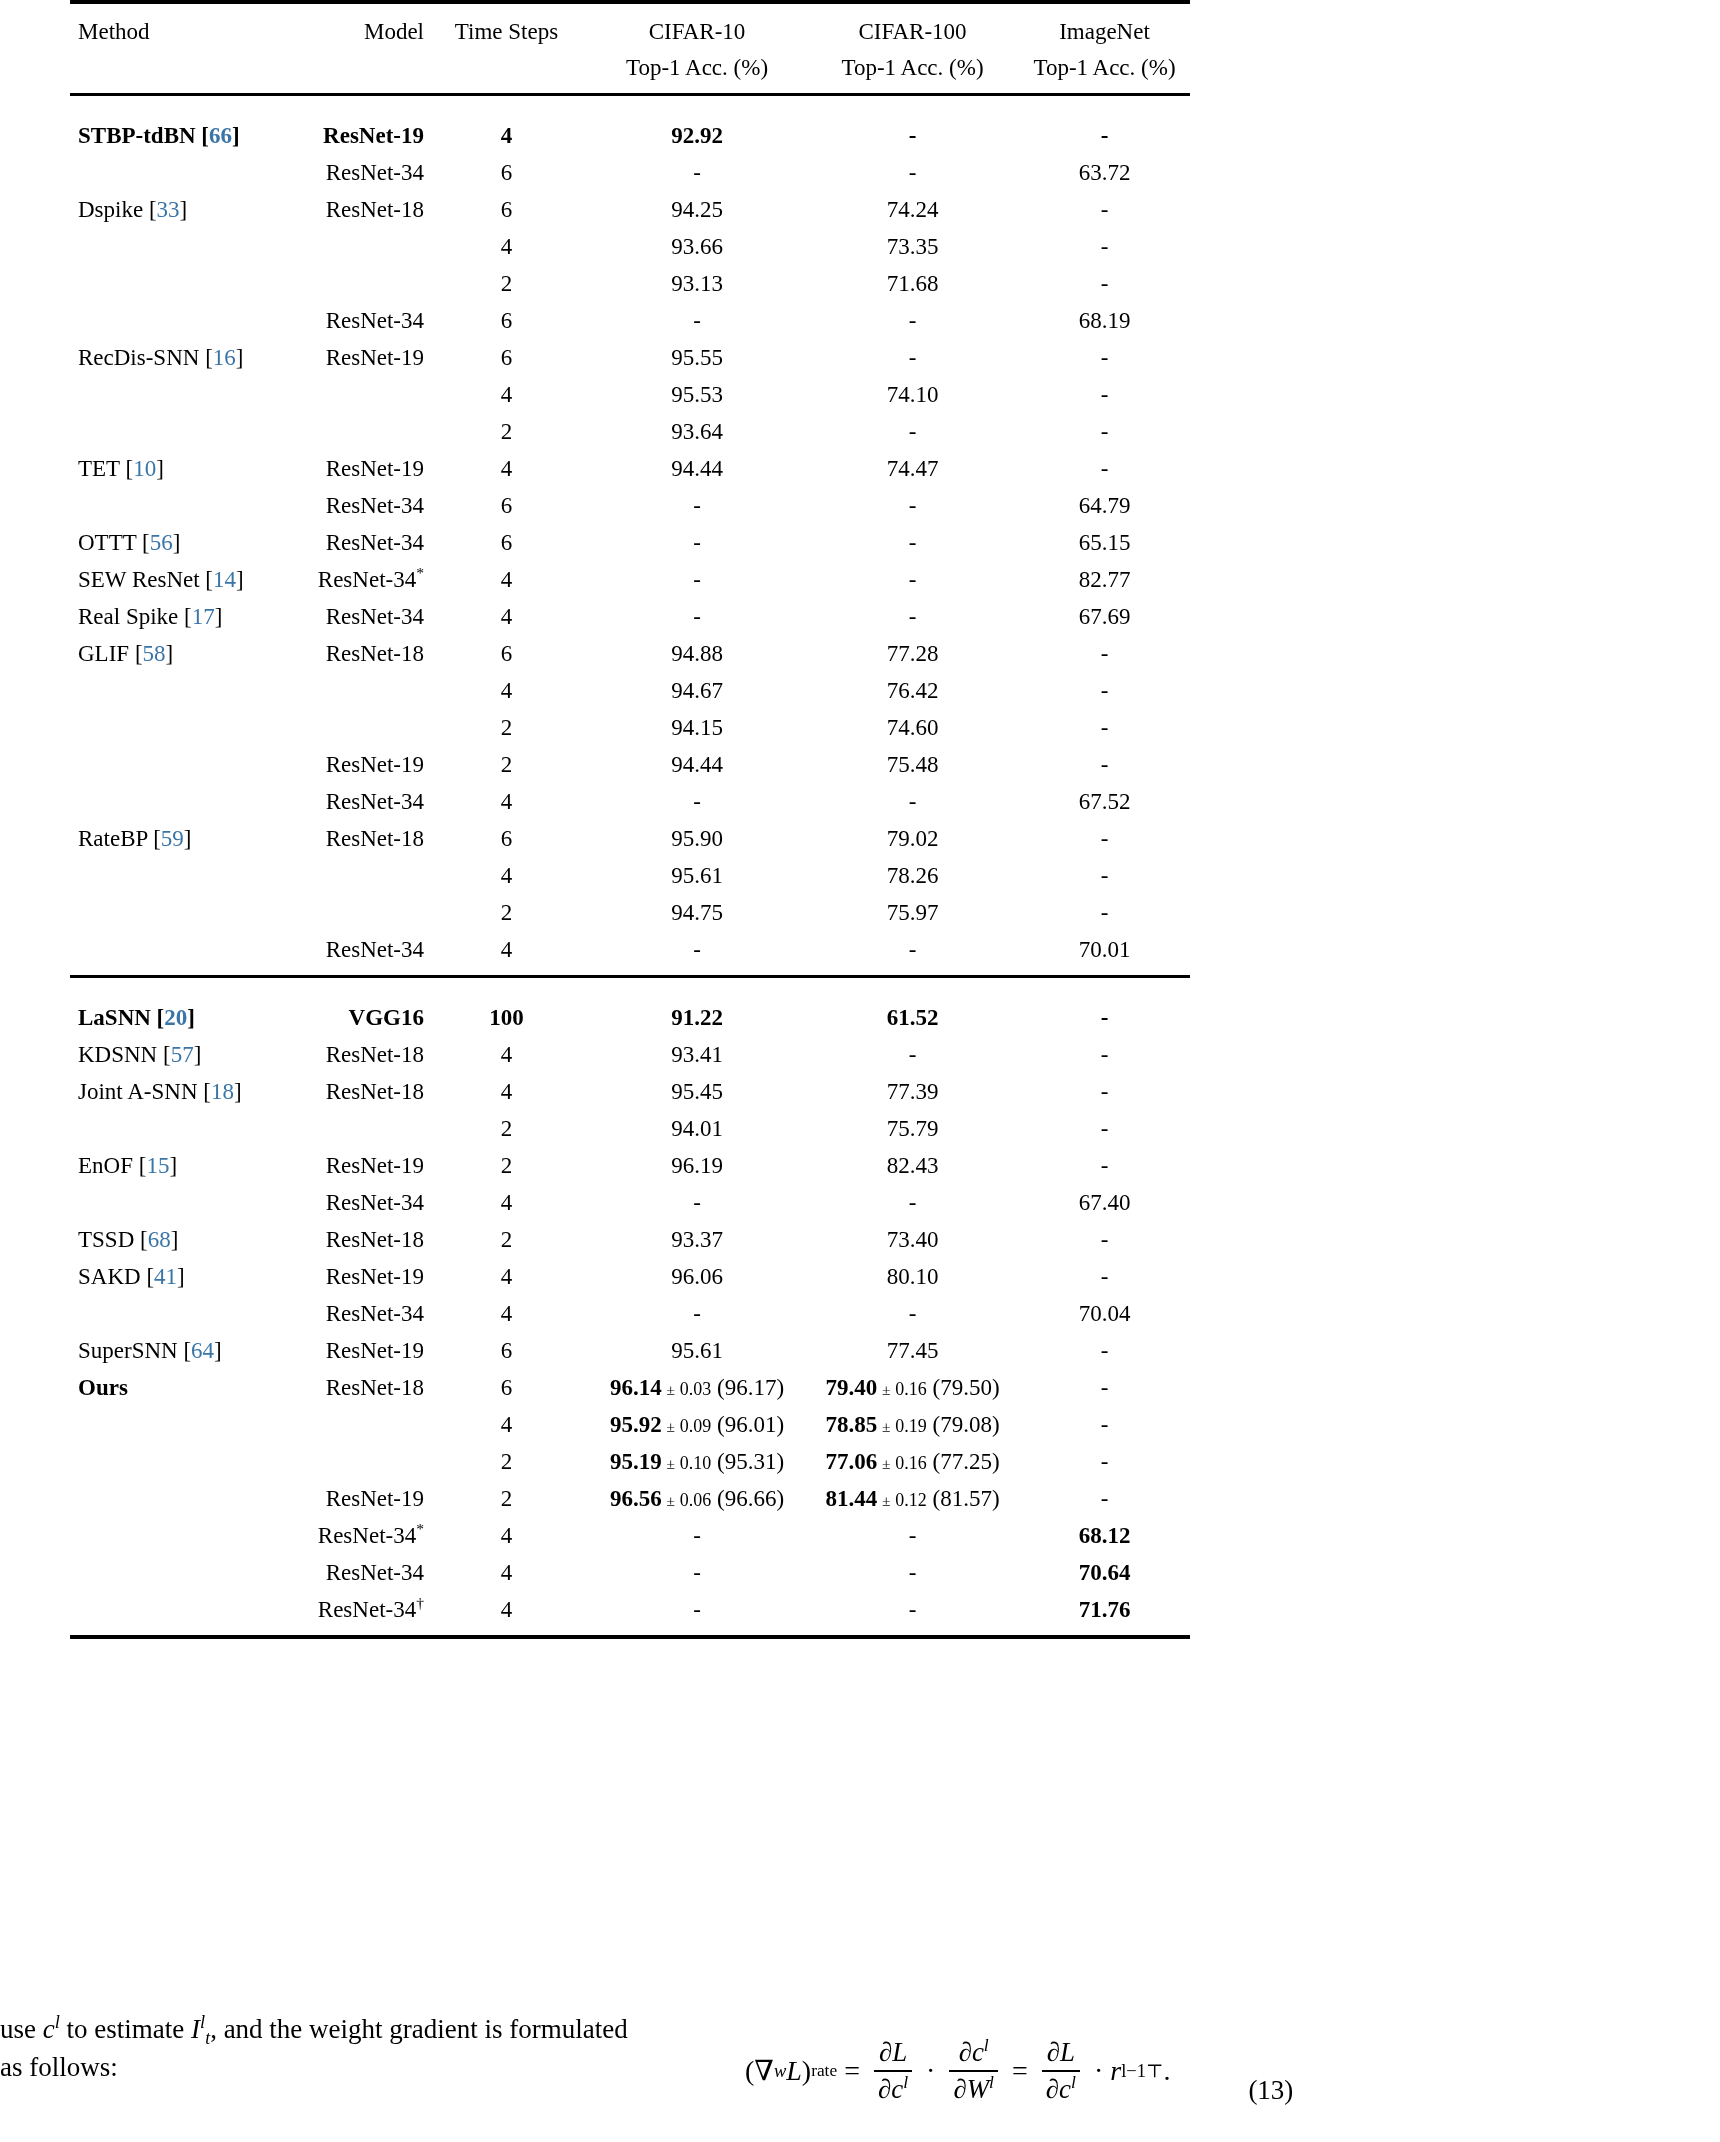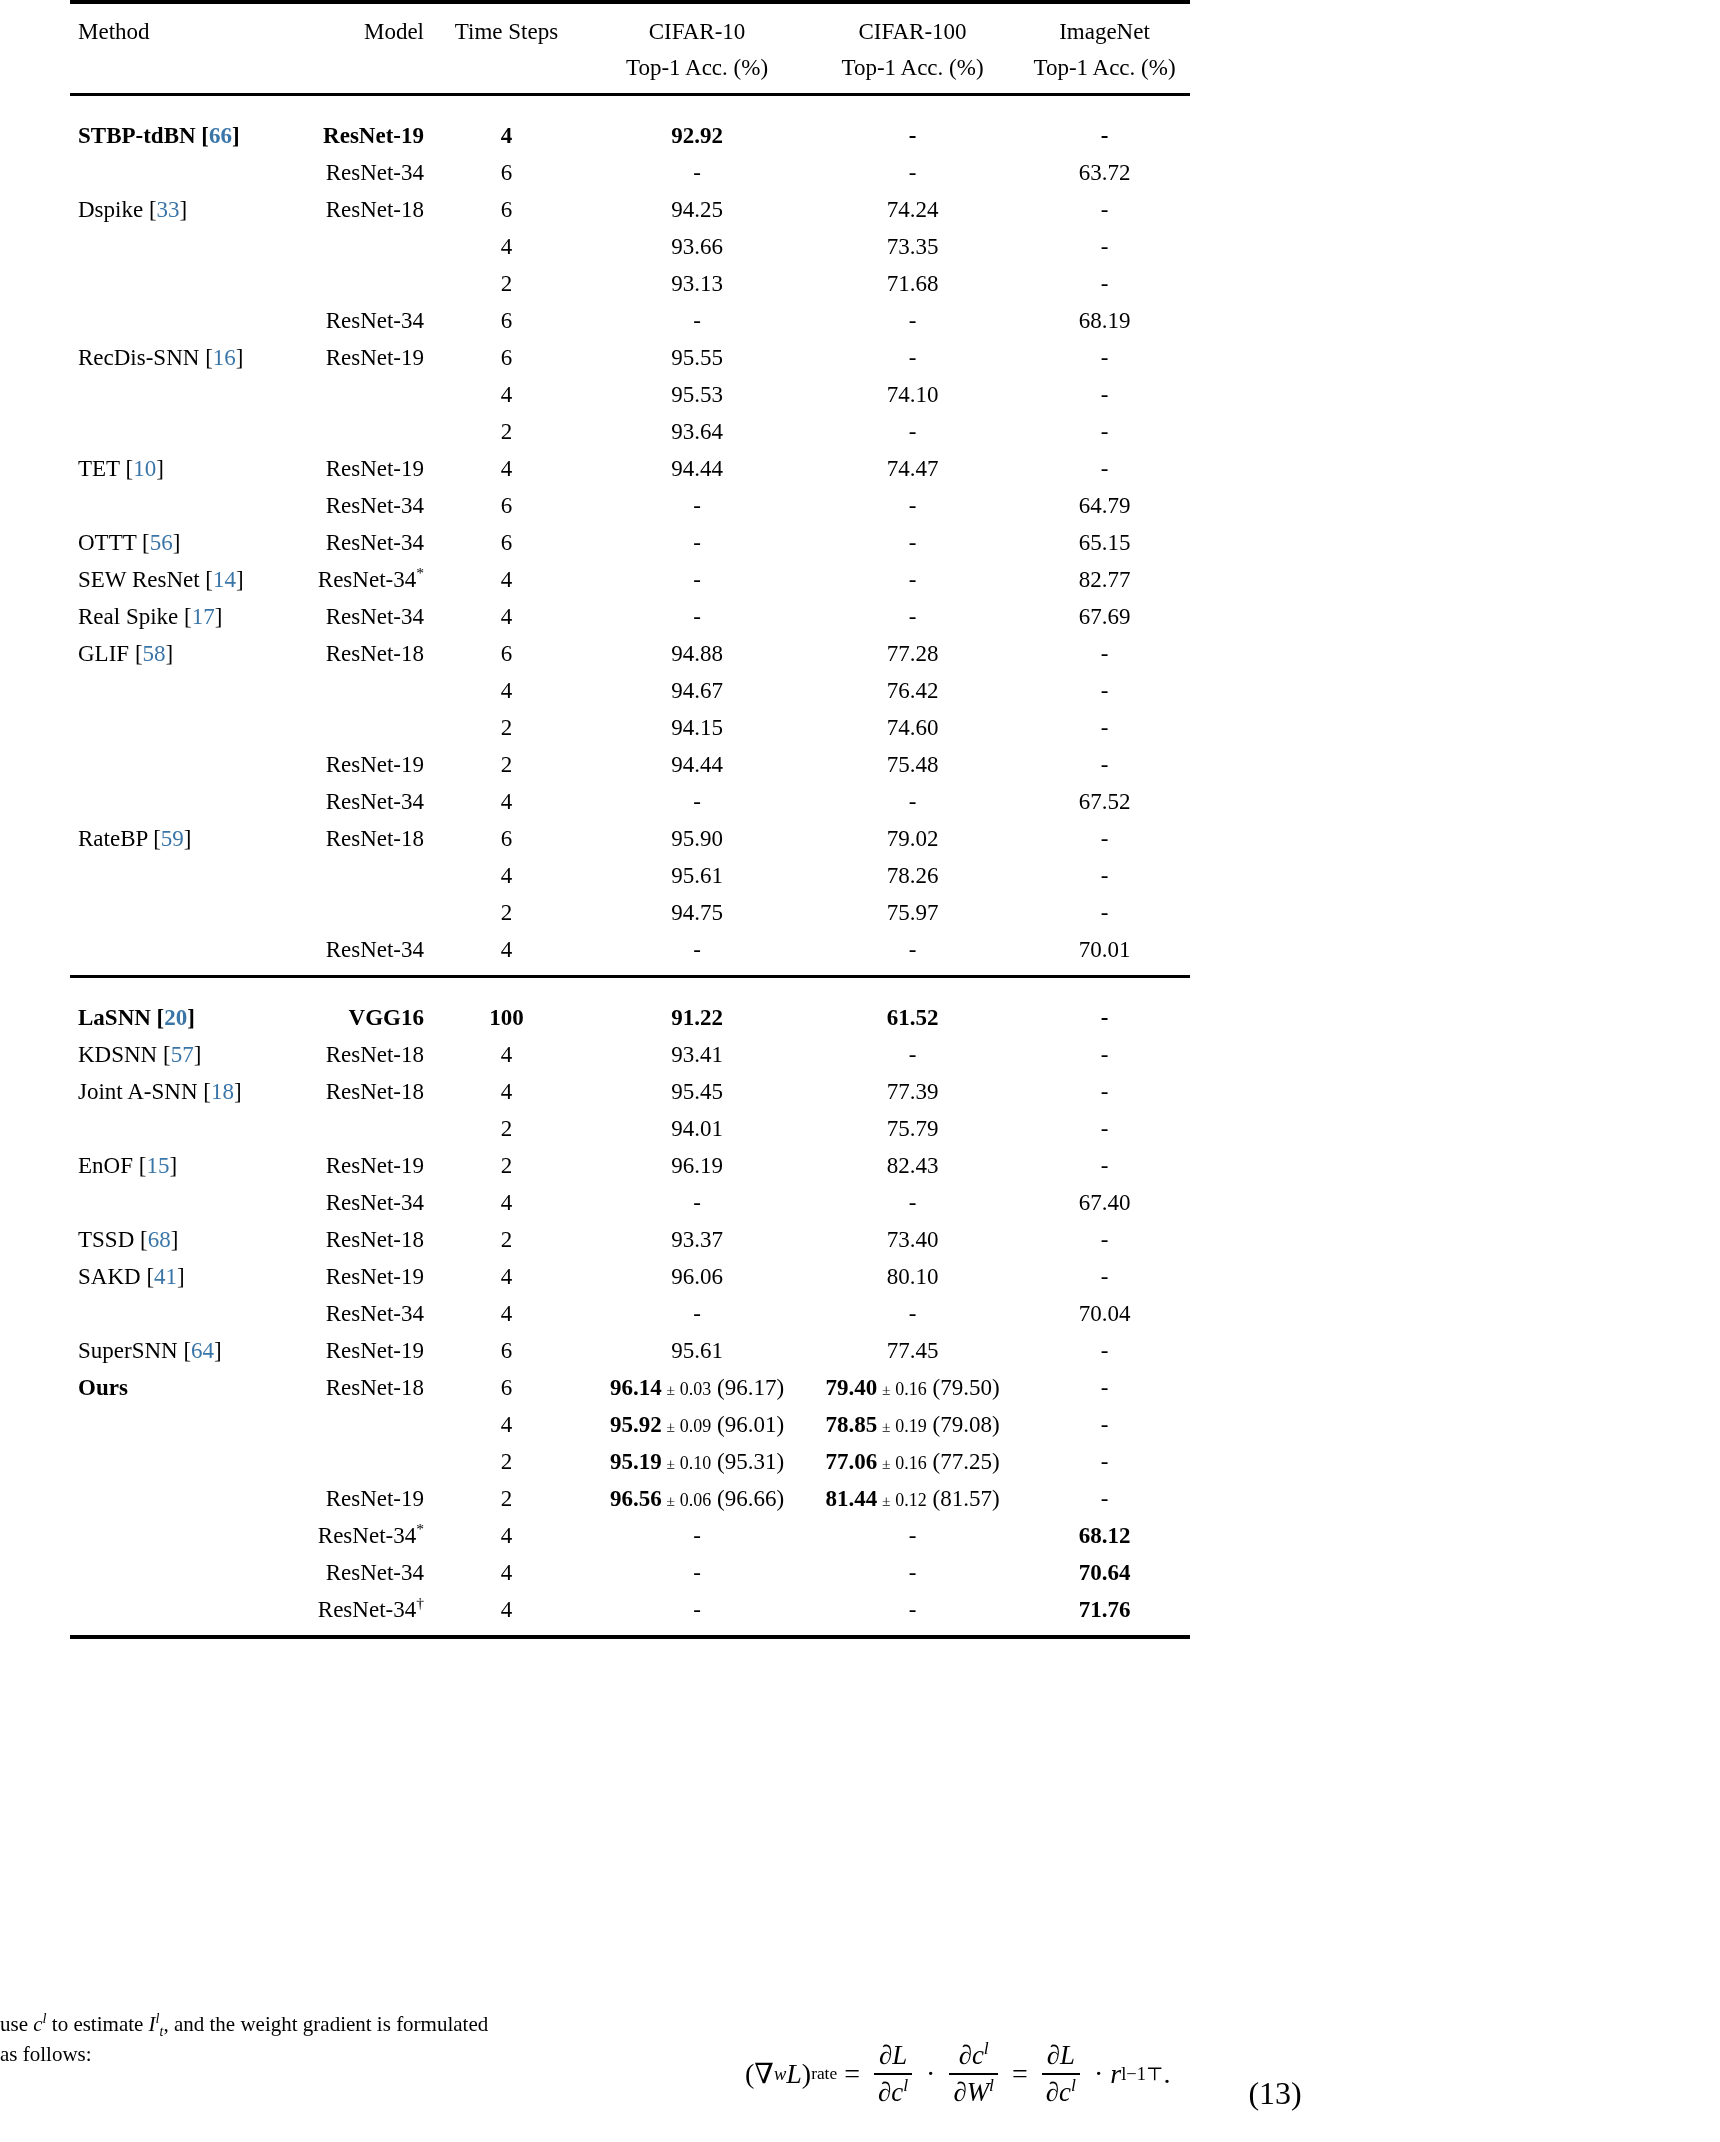--- a/index.html
+++ b/index.html
@@ -92,21 +92,21 @@
   }
 
   .dash { letter-spacing: 0; }
 
   
   .bottom-left {
     position: absolute;
     left: 0px;
     top: 2010px;
     width: 700px;
-    font-size: 21px;
+    font-size: 27px;
     line-height: 1.42;
   }
   .bottom-left .ln { display: block; white-space: nowrap; }
 
   .bottom-right {
     position: absolute;
     left: 745px;
     top: 2035px;
     width: 975px;
     font-size: 28px;
@@ -114,21 +114,21 @@
 
   .eq-line {
     display: flex;
     align-items: center;
     justify-content: flex-start;
     white-space: nowrap;
   }
   .eq-body { display: flex; align-items: center; }
   .eq-tag {
     margin-left: 78px;
-    font-size: 32px;
+    font-size: 27px;
     margin-top: 40px;
   }
 
   .mi { font-style: italic; }
   .frac {
     display: inline-flex;
     flex-direction: column;
     align-items: center;
     vertical-align: middle;
     margin: 0 7px;

